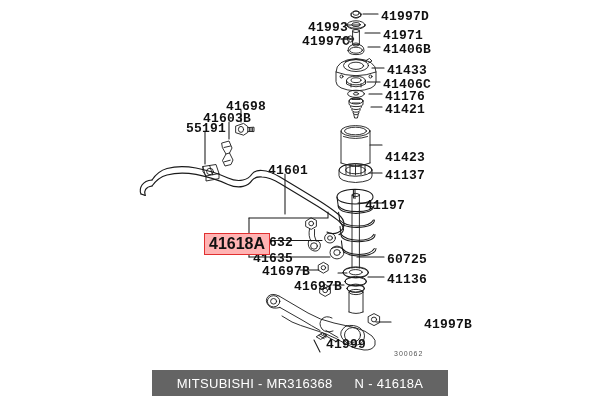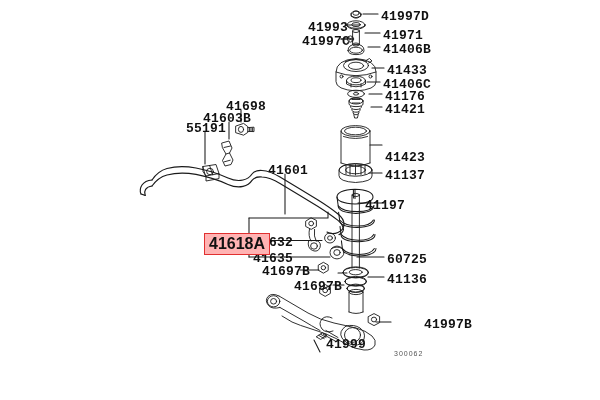--- a/index.html
+++ b/index.html
@@ -334,14 +334,19 @@
     <div class="lbl" style="left:253px;top:252px;">41635</div>
     <div class="lbl" style="left:262px;top:265px;">41697B</div>
     <div class="lbl" style="left:294px;top:280px;">41697B</div>
     <div class="lbl" style="left:284px;top:338px;margin-left:42px;">41999</div>
   </div>
 
   <div class="hl-box" style="left:204px;top:233px;">41618A</div>
 
   <div class="drawing-code" style="left:394px;top:350px;">300062</div>
 
+  <div id="footer-bar">
+    <span class="footer-txt">MITSUBISHI - MR316368</span>
+    <span id="footer-sep"></span>
+    <span class="footer-txt">N - 41618A</span>
+  </div>
 
 </div>
 
 </body></html>

